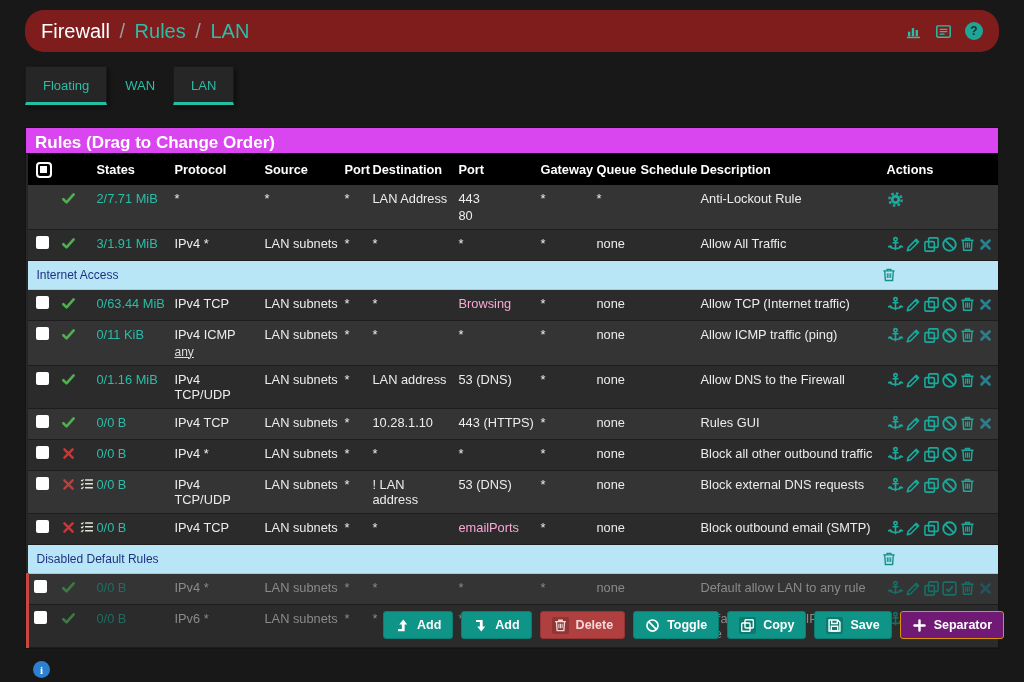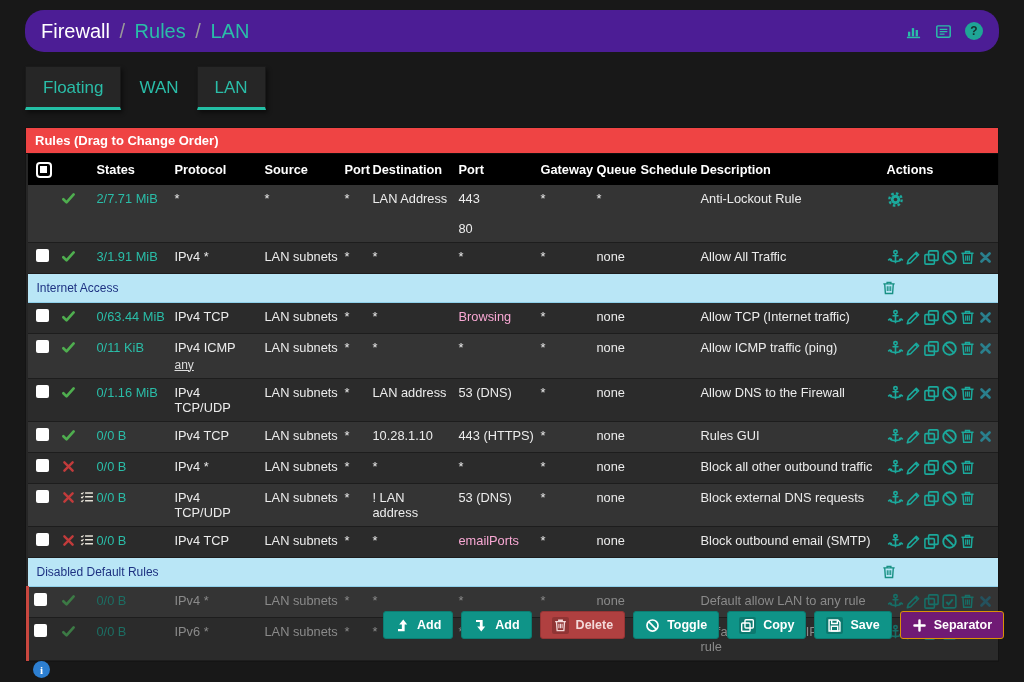--- a/index.html
+++ b/index.html
@@ -8,54 +8,54 @@
     width:1024px; height:682px;
     background:#181818;
     font-family:"Liberation Sans", sans-serif;
     overflow:hidden;
   }
   .page { position:relative; width:1024px; height:682px; }
 
   
   .breadcrumb-bar {
     position:absolute; left:25px; right:25px; top:10px; height:42px;
-    background:#4c1d95; display:flex; align-items:center;
+    background:#7f1d1d; display:flex; align-items:center;
     padding:0 16px;
     border-radius:19px;
   }
   .crumbs { flex:1; font-size:20px; }
   .crumb-current { color:#ffffff; }
   .crumb-sep { color:#9a9a9a; padding:0 4px; }
   .crumb-link { color:#2abda8; text-decoration:none; cursor:pointer; }
   .header-icons { display:flex; align-items:center; gap:13px; color:#2abda8; }
   .header-icons .hicon { width:17px; height:17px; display:inline-flex; cursor:pointer; }
   .hicon svg { width:100%; height:100%; }
   .help-circle {
     width:18px; height:18px; border-radius:50%; background:#1fa596;
     color:#16302c; font-weight:bold; font-size:12px;
     display:inline-flex; align-items:center; justify-content:center; cursor:pointer;
   }
 
   
   .tabs { position:absolute; left:25px; top:66px; display:flex; align-items:flex-end; gap:12px; }
-  .tab { font-size:17px; color:#2abda8; cursor:pointer; }
+  .tab { font-size:13px; color:#2abda8; cursor:pointer; }
   .tab.boxed {
     background:#262626; border:1px solid #1a1a1a; border-bottom:3px solid #23bfa5;
     padding:11px 17px 9px 17px; box-shadow:2px 3px 4px rgba(0,0,0,.45);
   }
   .tab.plain { padding:11px 6px 12px 6px; }
 
   
   .panel {
     position:absolute; left:25px; top:127px; width:974px;
     background:#262626; border:1px solid #141414;
   }
   .panel-header {
-    background:#ef4444; border-bottom:1px solid #0e0e0e;
-    color:#ffffff; font-size:13px; font-weight:bold;
+    background:#d946ef; border-bottom:1px solid #0e0e0e;
+    color:#ffffff; font-size:17px; font-weight:bold;
     padding:5px 9px; height:26px;
   }
   table.rules { width:100%; border-collapse:collapse; table-layout:fixed; font-size:12.8px; color:#ececec; }
   thead th {
     background:#000000; color:#ffffff; font-size:12.8px; font-weight:bold;
     text-align:left; padding:7px 3px; overflow:hidden; white-space:nowrap;
   }
   thead th:first-child { padding-left:8px; }
   tbody td { padding:6px 3px; vertical-align:top; overflow:hidden; }
   tbody td:first-child { padding-left:8px; }
@@ -83,21 +83,21 @@
   .status-icon svg { width:15px; height:15px; }
   .status-pass { color:#4fae4f; }
   .status-block { color:#c23b3b; }
   .log-icon { width:14px; height:14px; display:inline-flex; color:#e6e2d8; }
   .log-icon svg { width:14px; height:14px; }
 
   .states-link { color:#2abda8; cursor:pointer; }
   .alias-link { color:#f9a8d4; cursor:pointer; }
   .proto-sub { display:block; color:#dddddd; text-decoration:underline; font-size:12px; margin-top:3px; cursor:pointer; }
   .dport-line { display:block; }
-  .dport-line + .dport-line { margin-top:15px; }
+  .dport-line + .dport-line { margin-top:2px; }
 
   .actions-cell { white-space:nowrap; }
   .act-icon { display:inline-flex; width:17px; height:17px; margin-right:1px; color:#1ba99c; cursor:pointer; vertical-align:middle; }
   .act-icon svg { width:17px; height:17px; }
   .act-icon.remove { color:#2a7f8d; }
 
   tr.disabled-row { color:#8a8a8a; }
   tr.disabled-row td:first-child { border-left:3px solid #c9473f; padding-left:5px; }
   tr.disabled-row .status-pass { color:#3c7a45; }
   tr.disabled-row .states-link, tr.disabled-row .alias-link { color:#1c6e63; }

